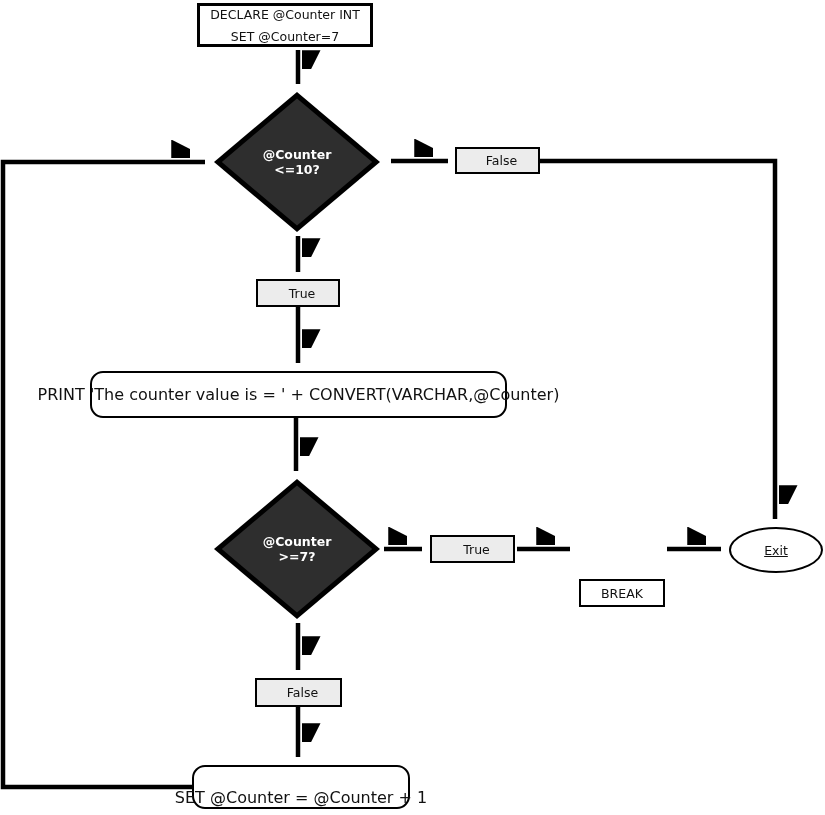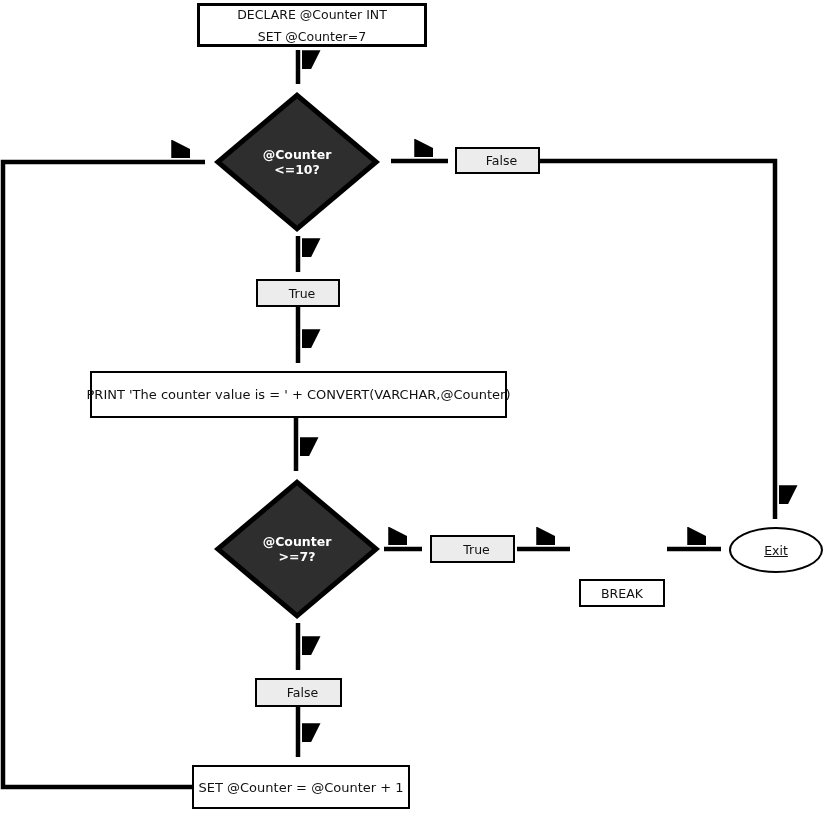--- a/index.html
+++ b/index.html
@@ -12,21 +12,21 @@
   .conn{fill:none;stroke:var(--line,#000);stroke-width:4.5;stroke-linejoin:miter;}
   .arrowhead{fill:var(--line,#000);}
   .node{
     position:absolute;box-sizing:border-box;
     display:flex;align-items:center;justify-content:center;
     background:var(--node-fill,#fff);border:2.5px solid var(--line,#000);
     font-size:12.5px;text-align:center;
   }
   .start{border-width:3px;flex-direction:column;gap:7px;}
   .gray{background:var(--label-fill,#ececec);padding-left:8px;}
-  .rounded{border-radius:0;font-size:13px;white-space:nowrap;}
+  .rounded{border-radius:13px;font-size:16px;white-space:nowrap;}
   .ellipse{border-radius:50%;}
   .diamond{position:absolute;}
   .d-outer{position:absolute;left:0;top:0;right:0;bottom:0;background:var(--line,#000);
     clip-path:polygon(50% 0,100% 50%,50% 100%,0 50%);}
   .d-inner{position:absolute;left:0;top:0;right:0;bottom:0;background:var(--diamond-fill,#2e2e2e);
     clip-path:polygon(50% 4.6%,95.3% 50%,50% 95.4%,4.7% 50%);}
   .d-text{position:absolute;left:0;top:0;right:0;bottom:0;
     display:flex;flex-direction:column;align-items:center;justify-content:center;
     color:var(--diamond-text,#fff);font-weight:bold;font-size:12.5px;text-align:center;}
 </style>
@@ -48,21 +48,21 @@
     <path class="conn" d="M298 307 L298 363" marker-end="url(#arr)"></path>
     <path class="conn" d="M296 418 L296 471" marker-end="url(#arr)"></path>
     <path class="conn" d="M384 549 L422 549" marker-end="url(#arr)"></path>
     <path class="conn" d="M517 549 L570 549" marker-end="url(#arr)"></path>
     <path class="conn" d="M667 549 L721 549" marker-end="url(#arr)"></path>
     <path class="conn" d="M298 623 L298 670" marker-end="url(#arr)"></path>
     <path class="conn" d="M298 707 L298 757" marker-end="url(#arr)"></path>
     <path class="conn" d="M192 787 L3 787 L3 162 L205 162" marker-end="url(#arr)"></path>
   </svg>
 
-  <div class="node start" style="left:197px;top:3px;width:230px;height:44px;">
+  <div class="node start" style="left:197px;top:3px;width:176px;height:44px;">
     <div>DECLARE @Counter INT</div>
     <div>SET @Counter=7</div>
   </div>
 
   <div class="diamond" style="left:214px;top:92px;width:166px;height:140px;">
     <div class="d-outer"></div>
     <div class="d-inner"></div>
     <div class="d-text">
       <div>@Counter</div>
       <div>&lt;=10?</div>
@@ -99,17 +99,17 @@
   </div>
 
   <div class="node ellipse" style="left:729px;top:527px;width:94px;height:46px;text-decoration:underline;">
     <span>Exit</span>
   </div>
 
   <div class="node gray" style="left:255px;top:678px;width:87px;height:29px;">
     <span>False</span>
   </div>
 
-  <div class="node rounded" style="left:192px;top:765px;width:218px;height:44px;">
+  <div class="node rounded" style="left:192px;top:765px;width:218px;height:44px;align-items:flex-end;">
     <span>SET @Counter = @Counter + 1</span>
   </div>
 
 </div>
 
 </body></html>

